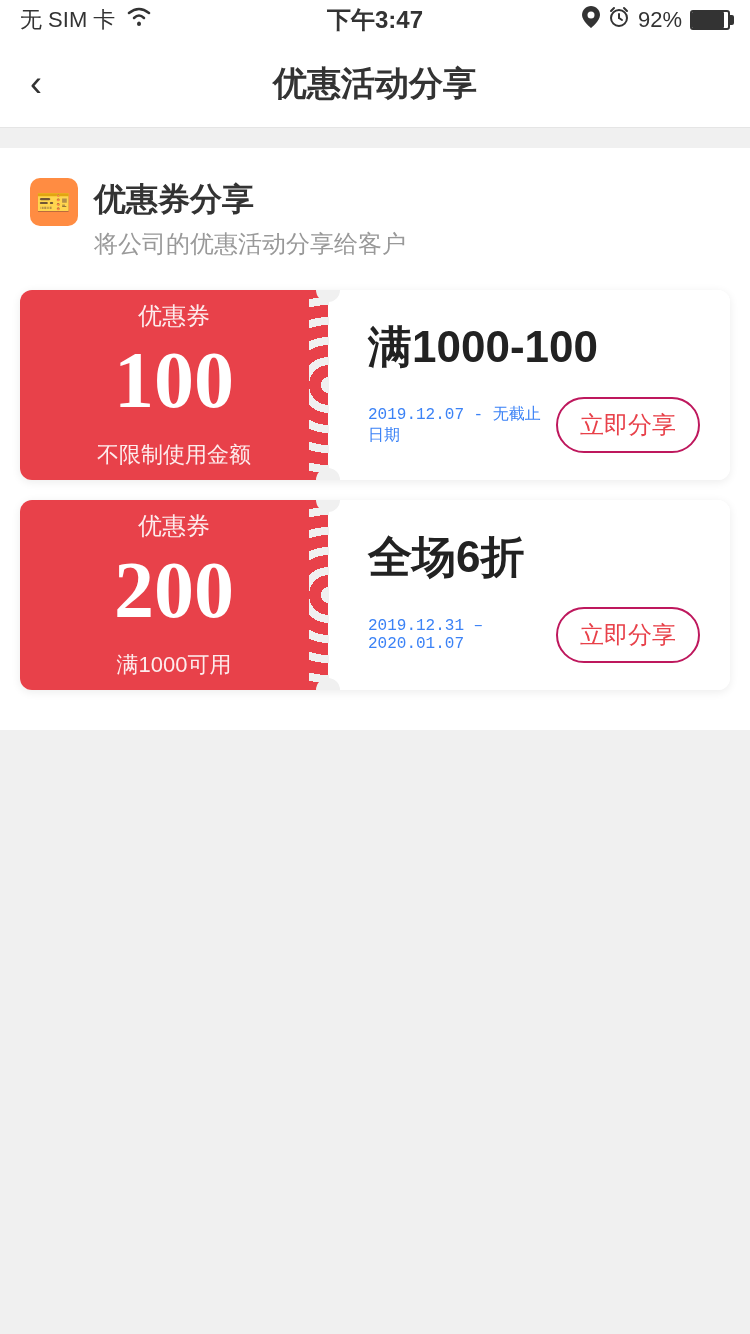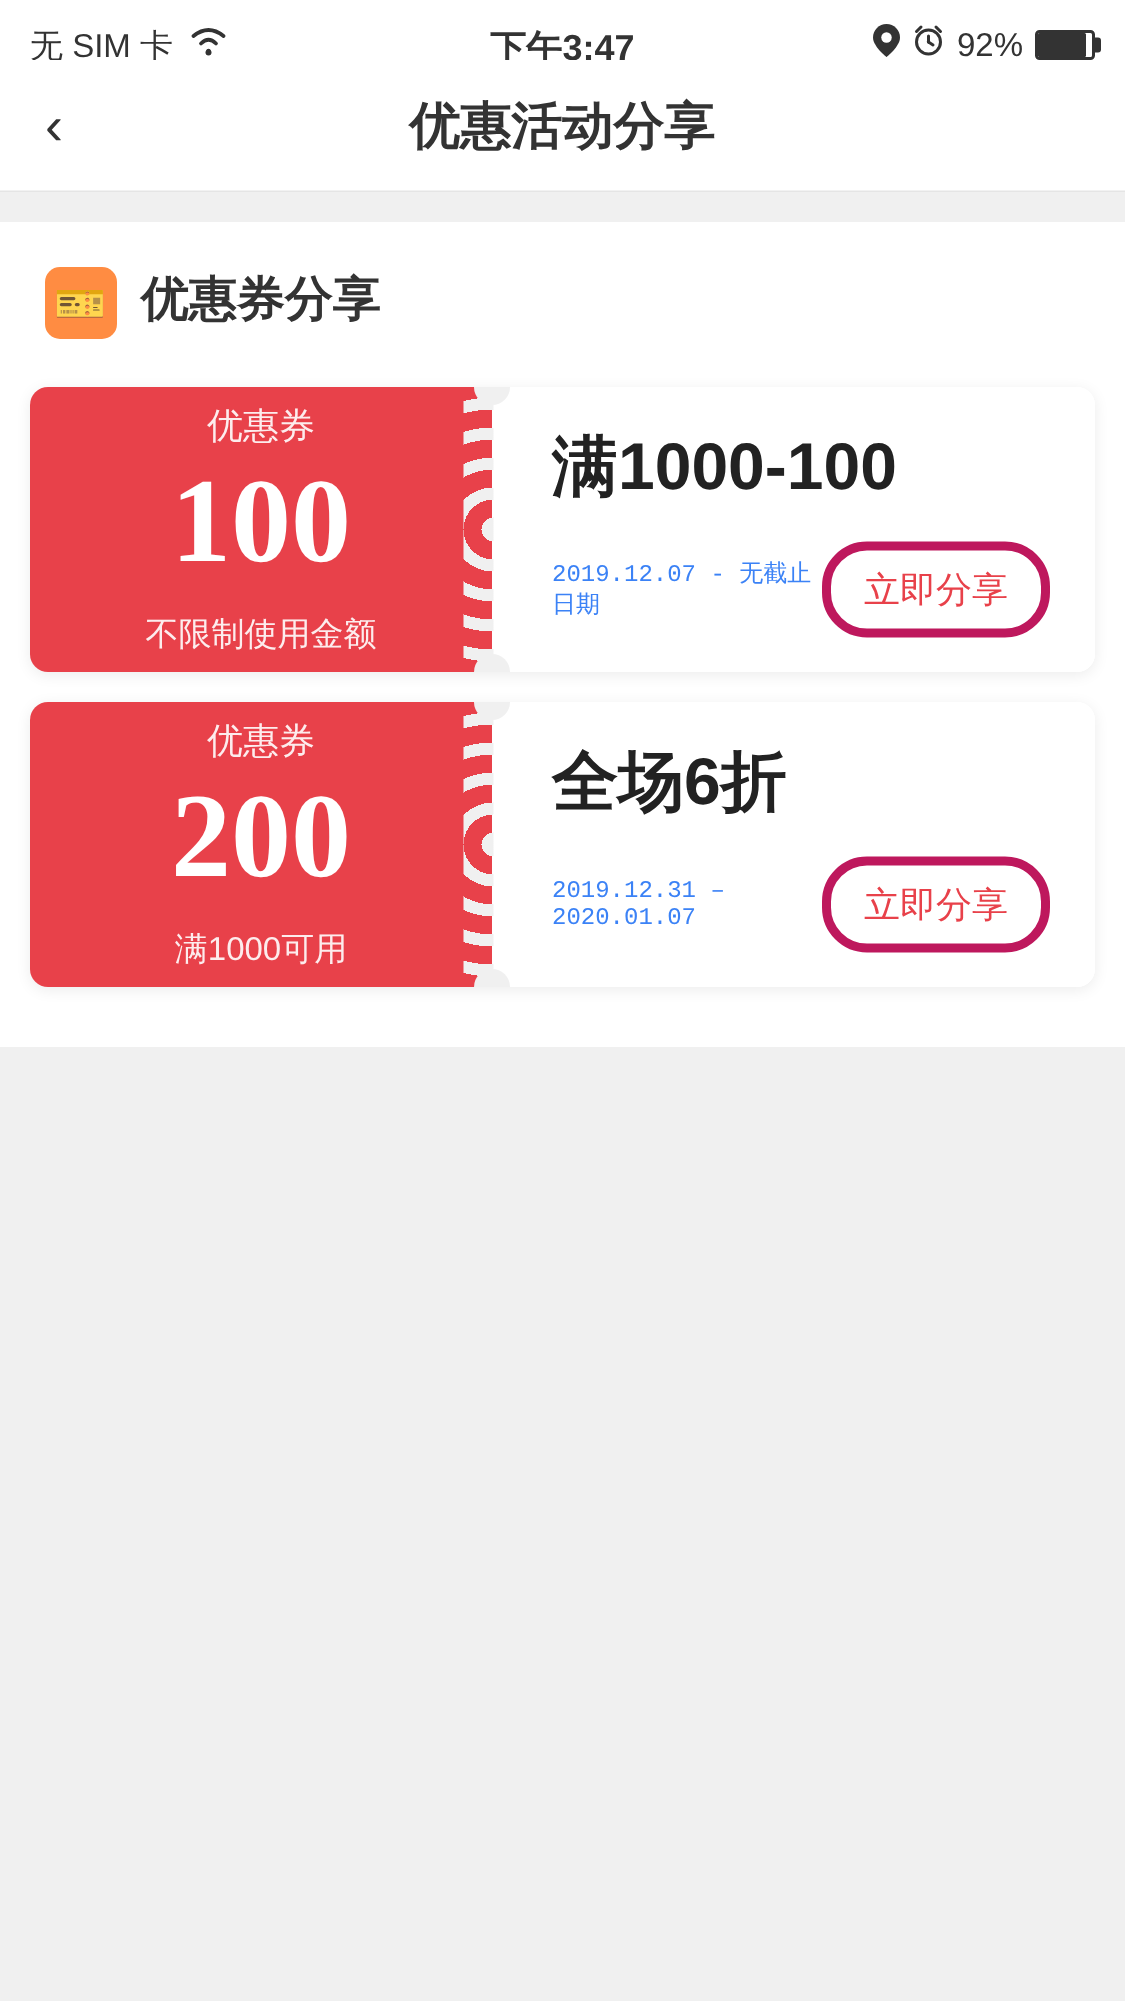--- a/index.html
+++ b/index.html
@@ -12,21 +12,21 @@
       font-size: 28px;
       color: #333;
     }
 
     
     .status-bar {
       width: 100%;
       height: 40px;
       background: #fff;
       display: flex;
-      align-items: flex-start;
+      align-items: center;
       justify-content: space-between;
       padding: 16px 20px;
       font-size: 24px;
       font-weight: 500;
     }
     .status-left {
       display: flex;
       align-items: center;
       gap: 10px;
       font-size: 22px;
@@ -221,21 +221,21 @@
       align-items: center;
       justify-content: space-between;
     }
     .coupon-date {
       font-size: 16px;
       color: #3b82f6;
       font-family: Liberation Mono, monospace;
     }
     .share-btn {
       padding: 10px 22px;
-      border: 6px solid #be185d;
+      border: 2px solid #be185d;
       border-radius: 30px;
       color: #e8414a;
       font-size: 24px;
       background: #fff;
       cursor: pointer;
       white-space: nowrap;
     }
 
     
     .coupon-notch-top,
@@ -303,20 +303,21 @@
 </div>
 
 <div class="separator"></div>
 
 <div class="section-header">
   <div class="section-icon">
     <span>🎫</span>
   </div>
   <div class="section-text-block">
     <div class="section-title">优惠券分享</div>
+    <div class="section-subtitle">将公司的优惠活动分享给客户</div>
   </div>
 </div>
 
 <div class="coupon-list">
 
   <div class="coupon-card">
     <div class="coupon-left">
       <div class="coupon-notch-top"></div>
       <div class="coupon-notch-bottom"></div>
       <div class="coupon-label">优惠券</div>

